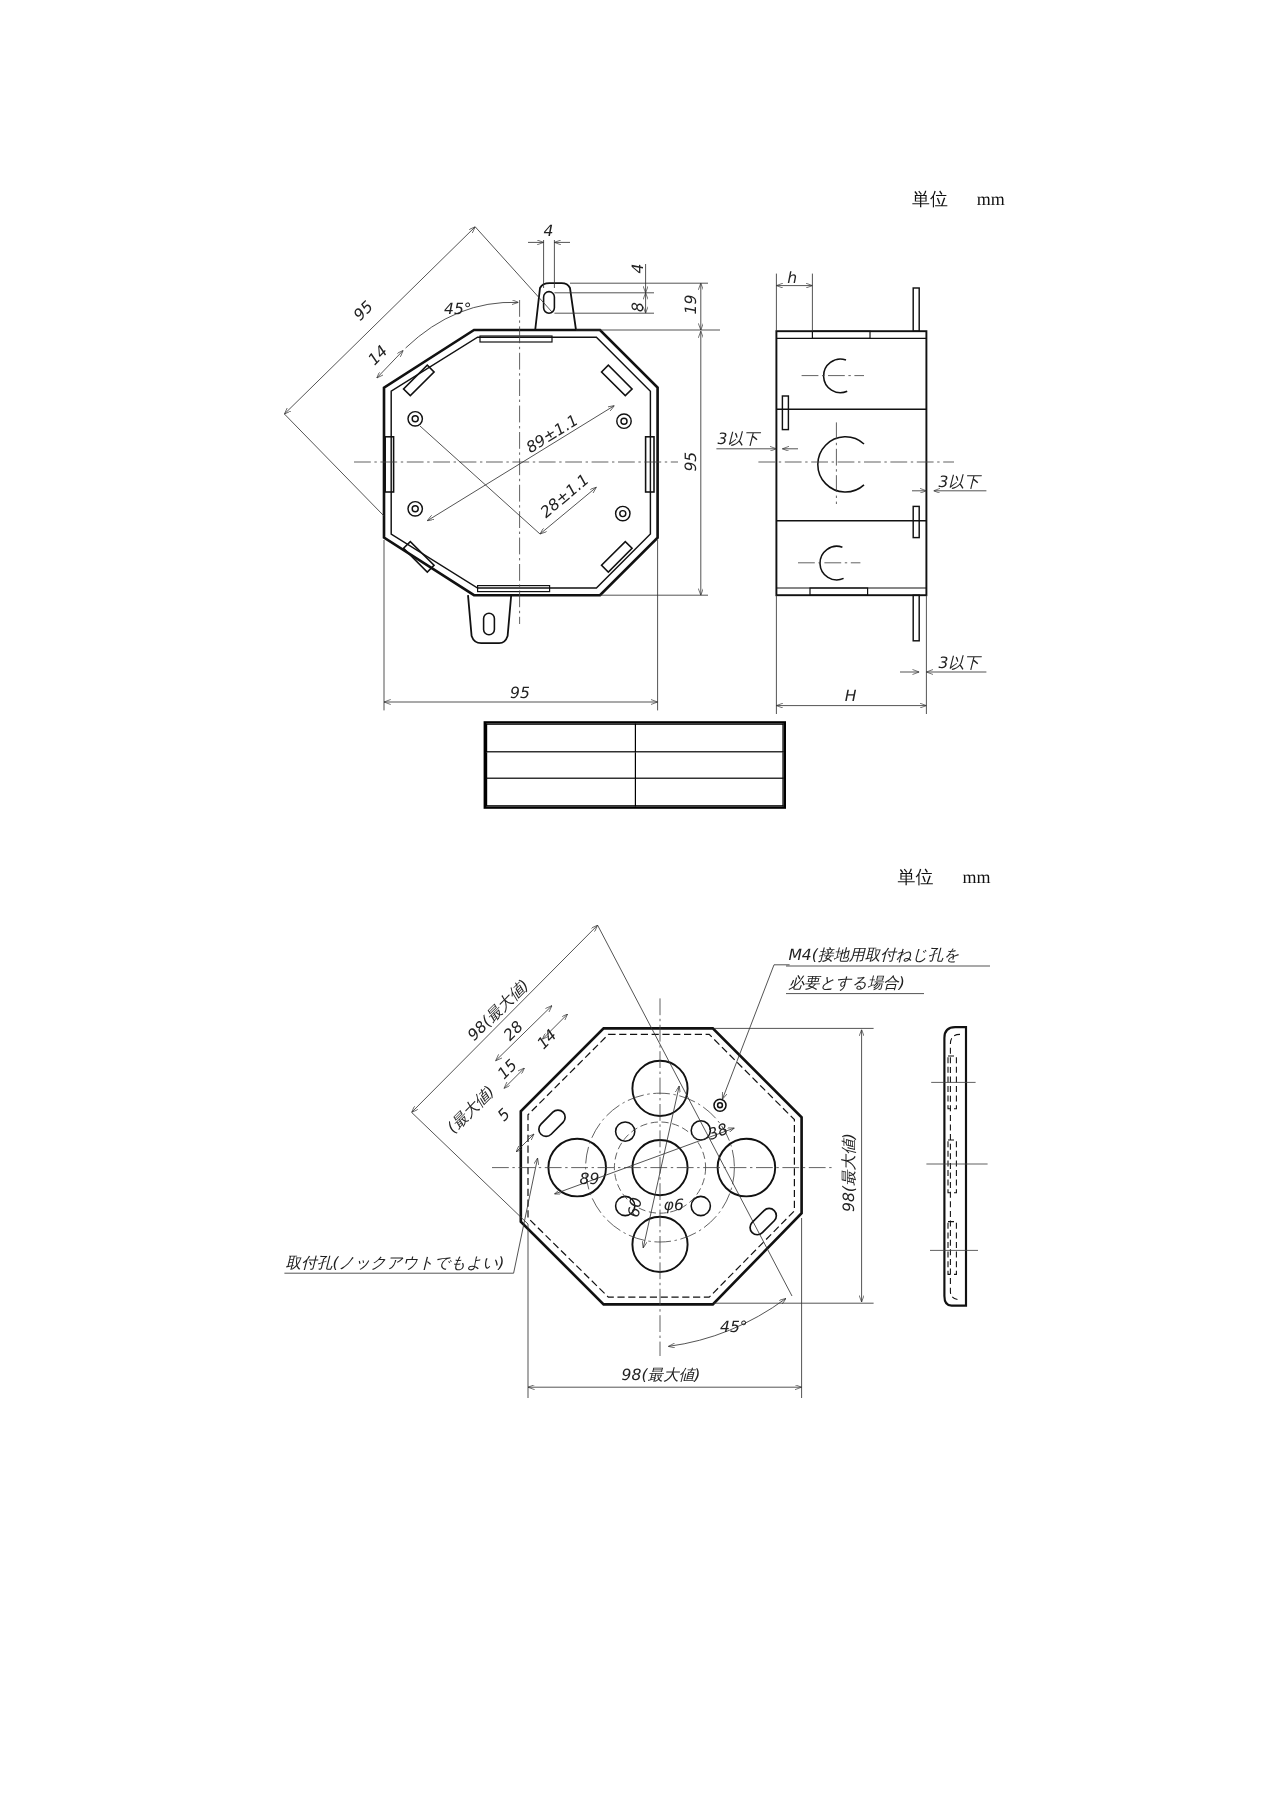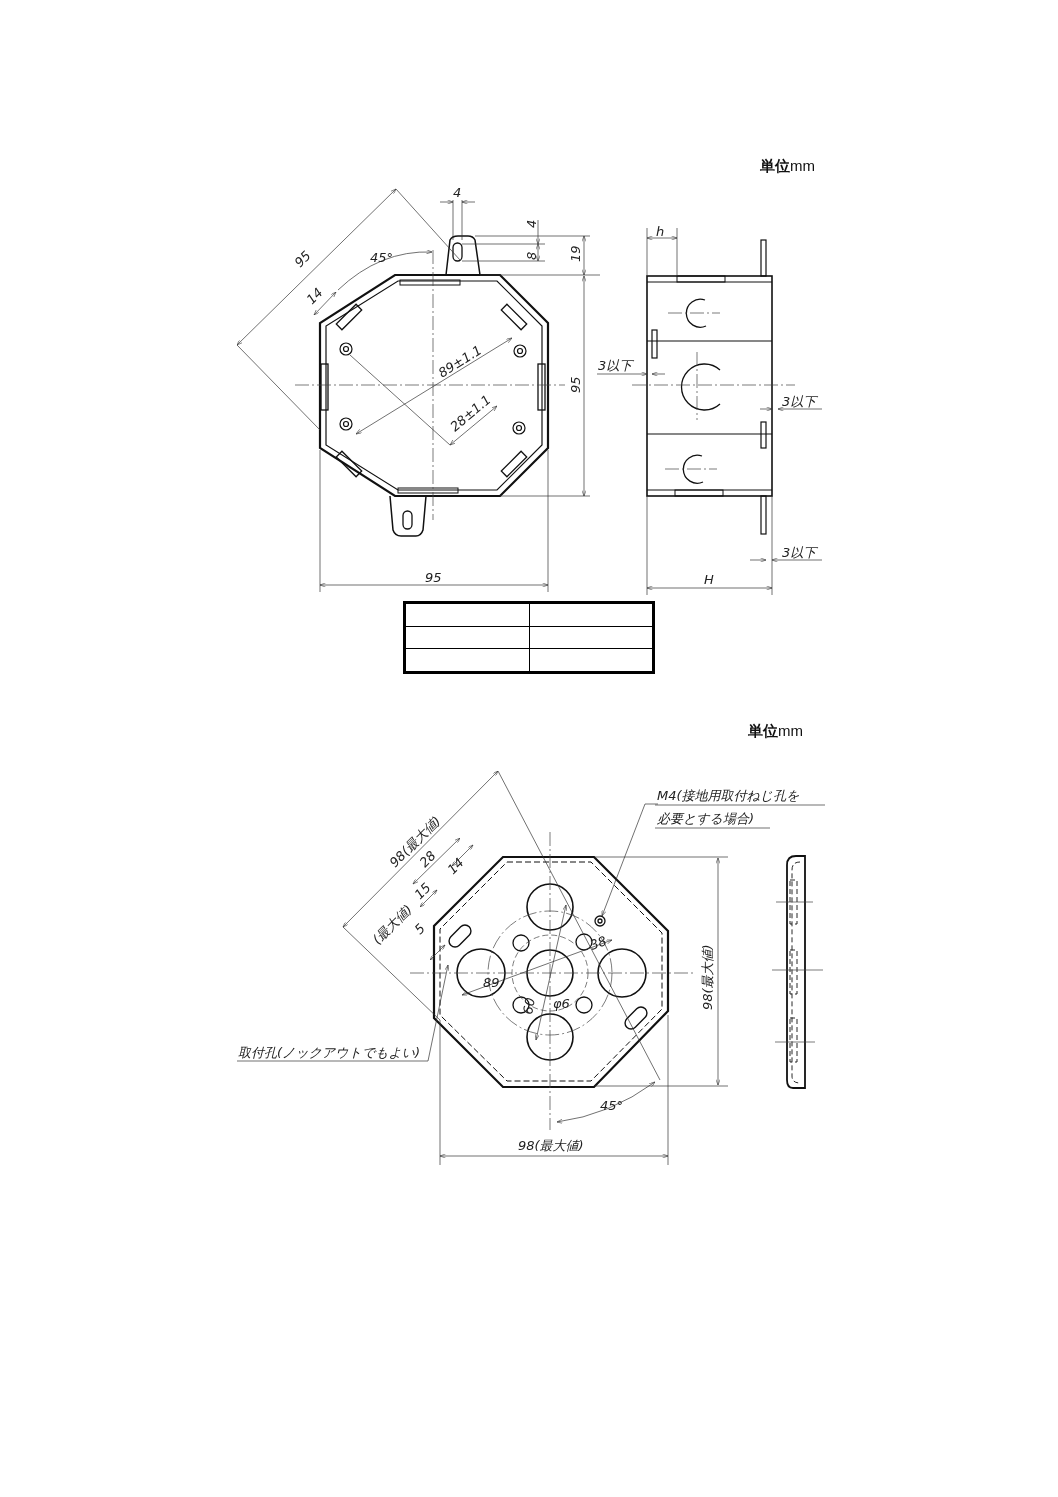--- a/index.html
+++ b/index.html
@@ -1,20 +1,20 @@
 <!DOCTYPE html>
 <html><head>
 <meta charset="utf-8">
 <style>
   html, body { margin: 0; padding: 0; background: #ffffff; }
   body { width: 1058px; height: 1497px; position: relative; overflow: hidden;
          font-family: "DejaVu Sans", sans-serif; color: #111; }
   .unit { position: absolute; font-size: 15px; }
-  .unit b { font-weight: bold; margin-right: 0; }
-  .unit span.mm { font-family: Liberation Sans, sans-serif; }
+  .unit b { font-weight: normal; margin-right: 24px; }
+  .unit span.mm { font-family: Liberation Serif, serif; }
   svg { position: absolute; left: 0; top: 0; }
   svg text { font-family: "DejaVu Sans", sans-serif; fill: #222; font-style: italic; }
   .table-box { position: absolute; left: 403px; top: 601px; width: 252px; height: 73px;
                border: 2px solid #000; box-sizing: border-box; }
   .table-box table { width: 100%; height: 100%; border-collapse: collapse; }
   .table-box td { border: 1px solid #000; border-width: 1.5px; }
 </style>
 </head>
 <body>
 

